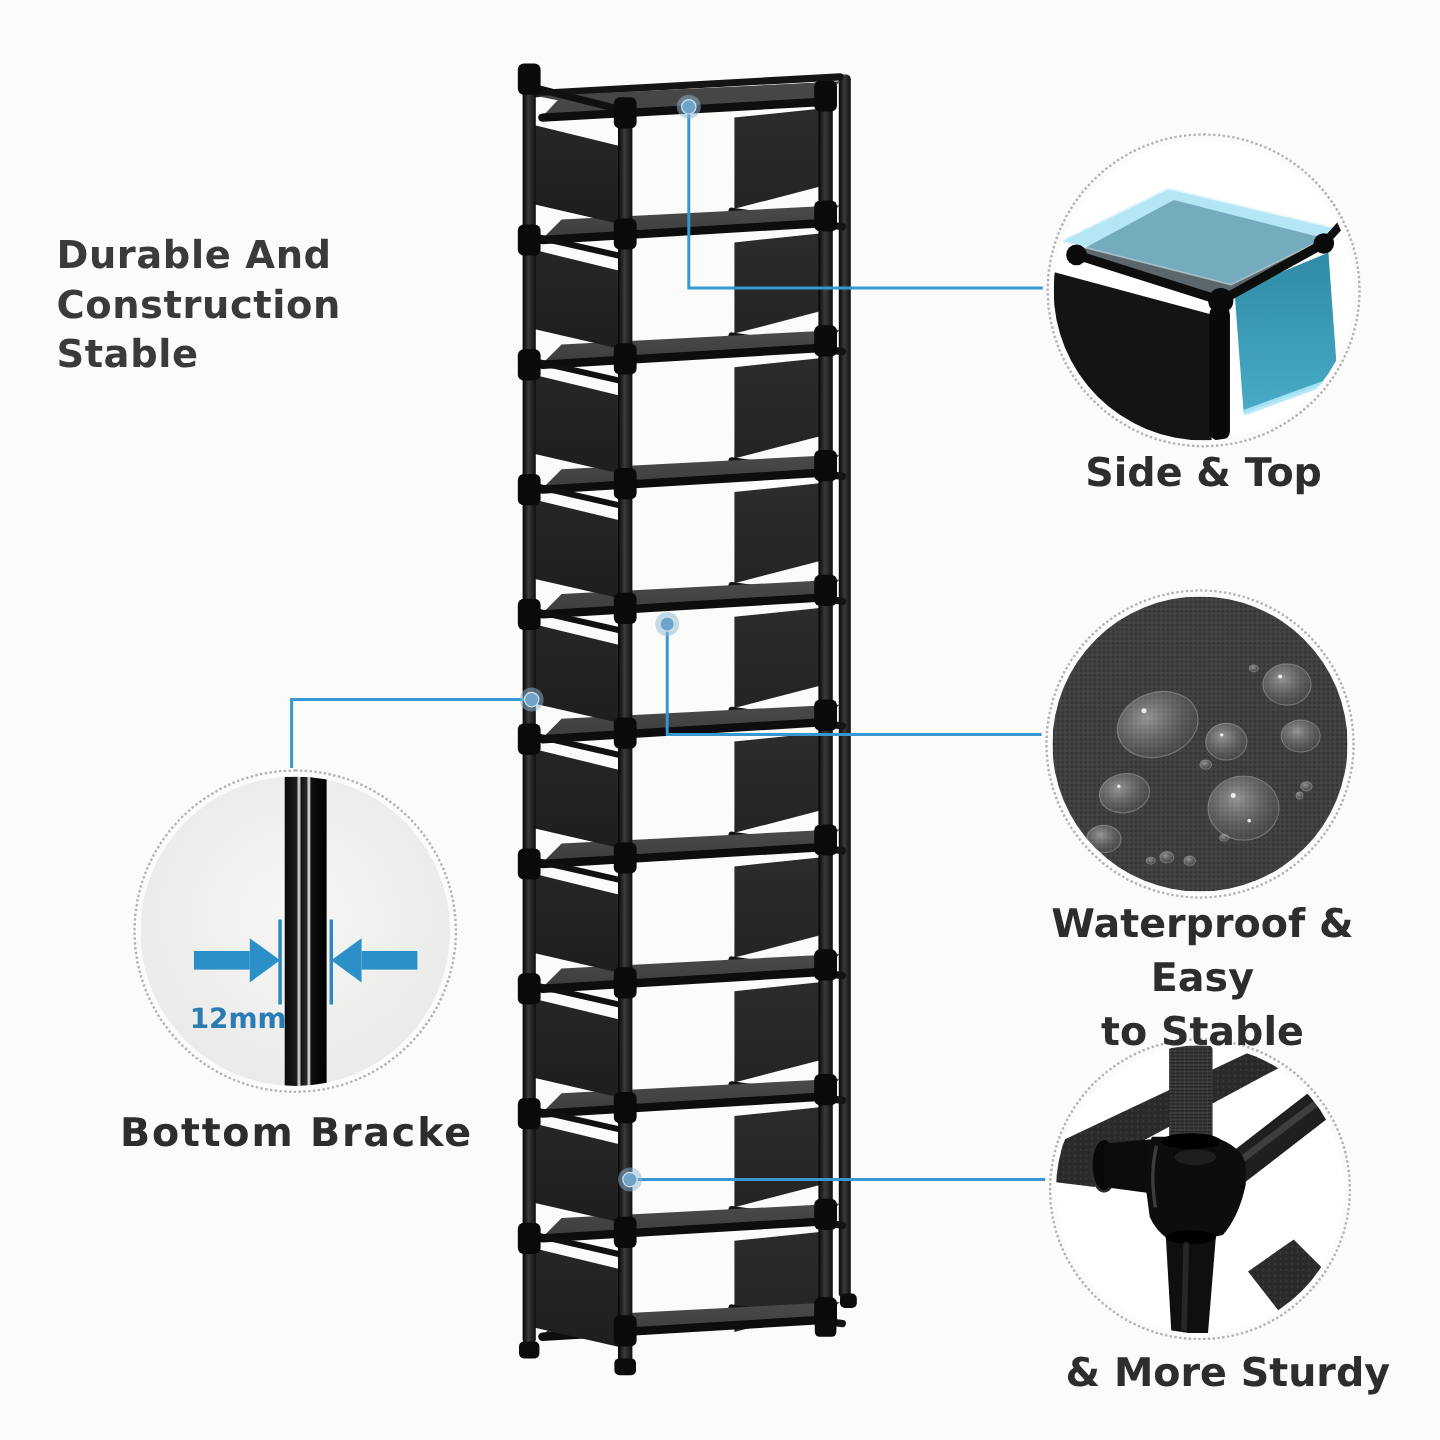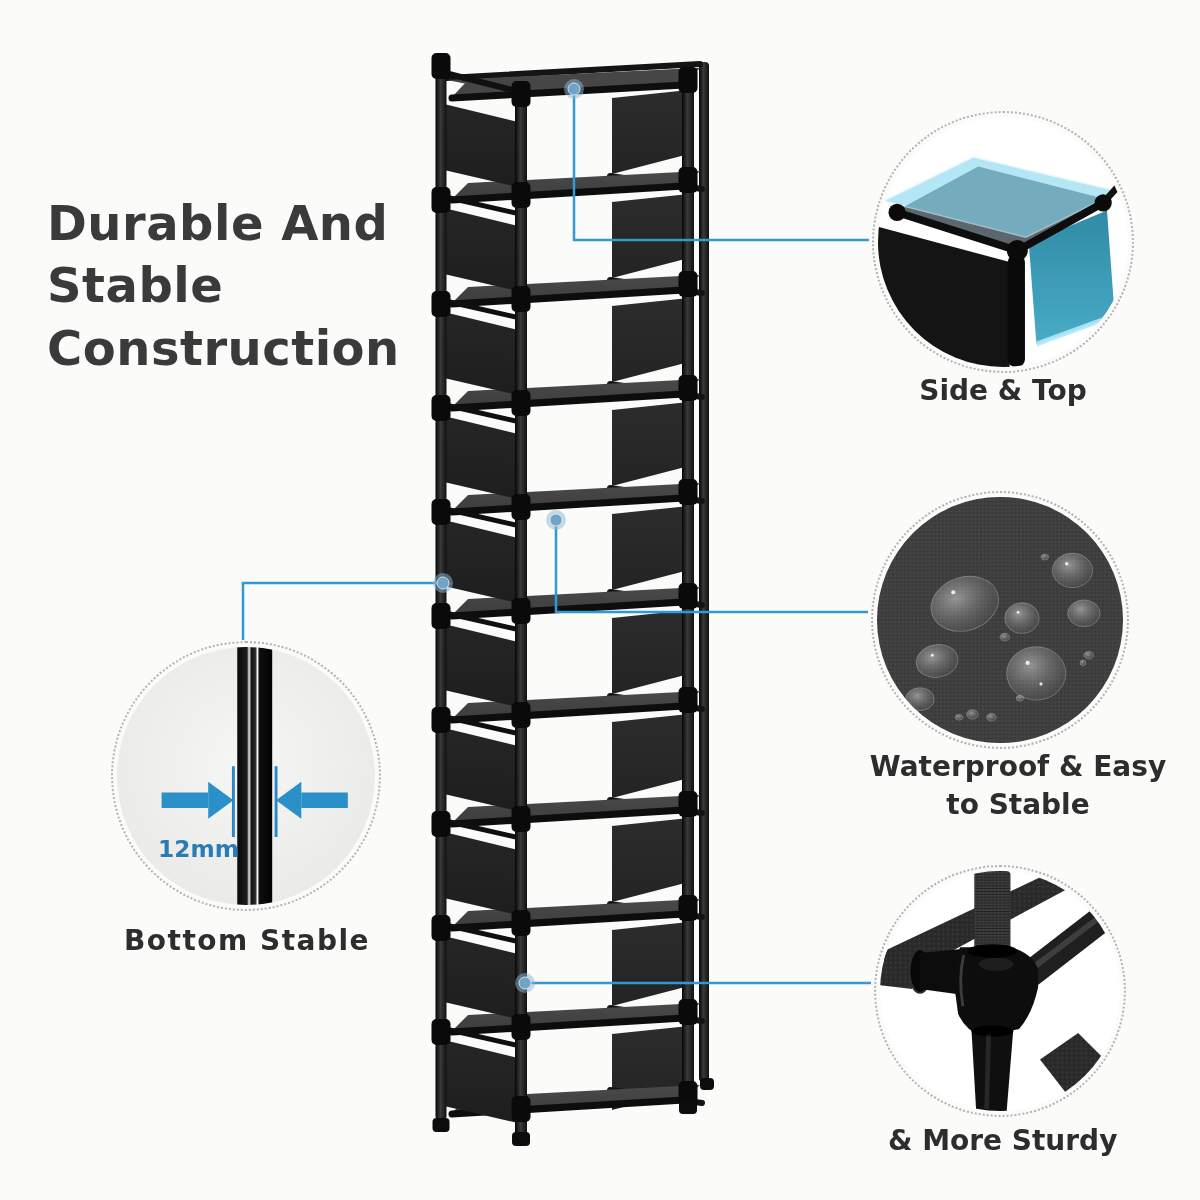--- a/index.html
+++ b/index.html
@@ -5,32 +5,32 @@
   html,body{margin:0;padding:0;}
   body{
     width:1200px;height:1200px;position:relative;overflow:hidden;
     background:var(--page-bg,#fbfbf9);
     font-family:"DejaVu Sans","Liberation Sans",sans-serif;
   }
   .stage{position:absolute;left:0;top:0;width:1200px;height:1200px;}
   #scene{position:absolute;left:0;top:0;z-index:1;}
   .title{
     position:absolute;left:47px;top:192px;z-index:4;width:400px;
-    font-size:48px;font-weight:bold;line-height:1.3;letter-spacing:.5px;
+    font-size:32px;font-weight:bold;line-height:1.3;letter-spacing:.5px;
     color:var(--title-color,#3a3a3a);
   }
   .title span{display:block;}
   .photo-circle{
     position:absolute;border-radius:50%;box-sizing:border-box;z-index:3;
     border:2px dotted var(--dotted,#b3b3b3);
   }
   .photo-clip{position:absolute;inset:4px;border-radius:50%;overflow:hidden;}
   .photo-clip svg{display:block;width:100%;height:100%;}
   .caption{
-    position:absolute;z-index:4;font-weight:bold;font-size:28px;line-height:1.36;
+    position:absolute;z-index:4;font-weight:bold;font-size:33px;line-height:1.36;
     color:var(--caption-color,#2d2d2d);text-align:center;
   }
   .caption span{display:block;}
   .caption.left-align{text-align:left;}
   .dim-caption{letter-spacing:1.5px;}
 </style>
 </head>
 <body>
 
 <div class="stage">
@@ -168,22 +168,22 @@
       <polyline points="443,583 243,583 243,640" fill="none" stroke="#3598d2" stroke-width="2.5"></polyline>
       <circle cx="443" cy="583" r="10" fill="rgba(142,183,212,0.5)"></circle>
       <circle cx="443" cy="583" r="6" fill="#6fa3c8" stroke="#cfe2ef" stroke-width="1"></circle>
       <polyline points="525,983 871,983" fill="none" stroke="#3598d2" stroke-width="2.5"></polyline>
       <circle cx="525" cy="983" r="10" fill="rgba(142,183,212,0.5)"></circle>
       <circle cx="525" cy="983" r="6" fill="#6fa3c8" stroke="#cfe2ef" stroke-width="1"></circle>
     </svg>
 
   <div class="title">
     <span>Durable And</span>
+    <span>Construction</span>
     <span>Stable</span>
-    <span>Construction</span>
   </div>
 
   <div class="photo-circle" style="left:111px;top:641px;width:270px;height:270px;">
     <div class="photo-clip">
       <svg viewBox="0 0 266 266">
         <defs>
           <radialGradient id="lgBg" cx="50%" cy="45%" r="60%">
             <stop offset="0%" stop-color="#f6f6f4"></stop>
               <stop offset="100%" stop-color="#e9e9e7"></stop>
           </radialGradient>
@@ -207,21 +207,21 @@
           <polygon points="94,139 94,177 120,158"></polygon>
         </g>
         <g style="fill:var(--arrow,#2b90c8)">
           <rect x="190" y="150" width="48" height="16"></rect>
           <polygon points="190,139 190,177 164,158"></polygon>
         </g>
         <text x="84" y="216" text-anchor="middle" font-size="24" font-weight="bold" style="fill:var(--dim-text,#2a7cb5)">12mm</text>
       </svg>
     </div>
   </div>
-  <div class="caption dim-caption" style="left:97px;top:922px;width:300px;">Bottom Stable</div>
+  <div class="caption dim-caption" style="left:97px;top:922px;width:300px;">Bottom Bracke</div>
 
   <div class="photo-circle" style="left:872px;top:111px;width:262px;height:262px;">
     <div class="photo-clip">
       <svg viewBox="0 0 262 262">
         <defs>
           <linearGradient id="tealP" x1="0" y1="0" x2="0" y2="1">
             <stop offset="0" stop-color="#2f8ba6"></stop>
               <stop offset="1" stop-color="#49abc6"></stop>
           </linearGradient>
         </defs>
@@ -282,21 +282,21 @@
           <circle cx="80" cy="100" r="2.2"></circle>
             <circle cx="158" cy="174" r="2.2"></circle>
           <circle cx="199" cy="70" r="1.8"></circle>
             <circle cx="148" cy="121" r="1.5"></circle>
           <circle cx="58" cy="166" r="1.5"></circle>
             <circle cx="172" cy="196" r="1.6"></circle>
         </g>
       </svg>
     </div>
   </div>
-  <div class="caption" style="left:852px;top:748px;width:300px;margin-left:16px;">
+  <div class="caption" style="left:852px;top:748px;width:300px;">
     <span>Waterproof &amp; Easy</span>
     <span>to Stable</span>
   </div>
 
   <div class="photo-circle" style="left:874px;top:865px;width:252px;height:252px;">
     <div class="photo-clip">
       <svg viewBox="0 0 252 252">
         <defs>
           <pattern id="speck" width="5" height="5" patternUnits="userSpaceOnUse">
             <rect width="5" height="5" fill="#2b2b2b"></rect>

